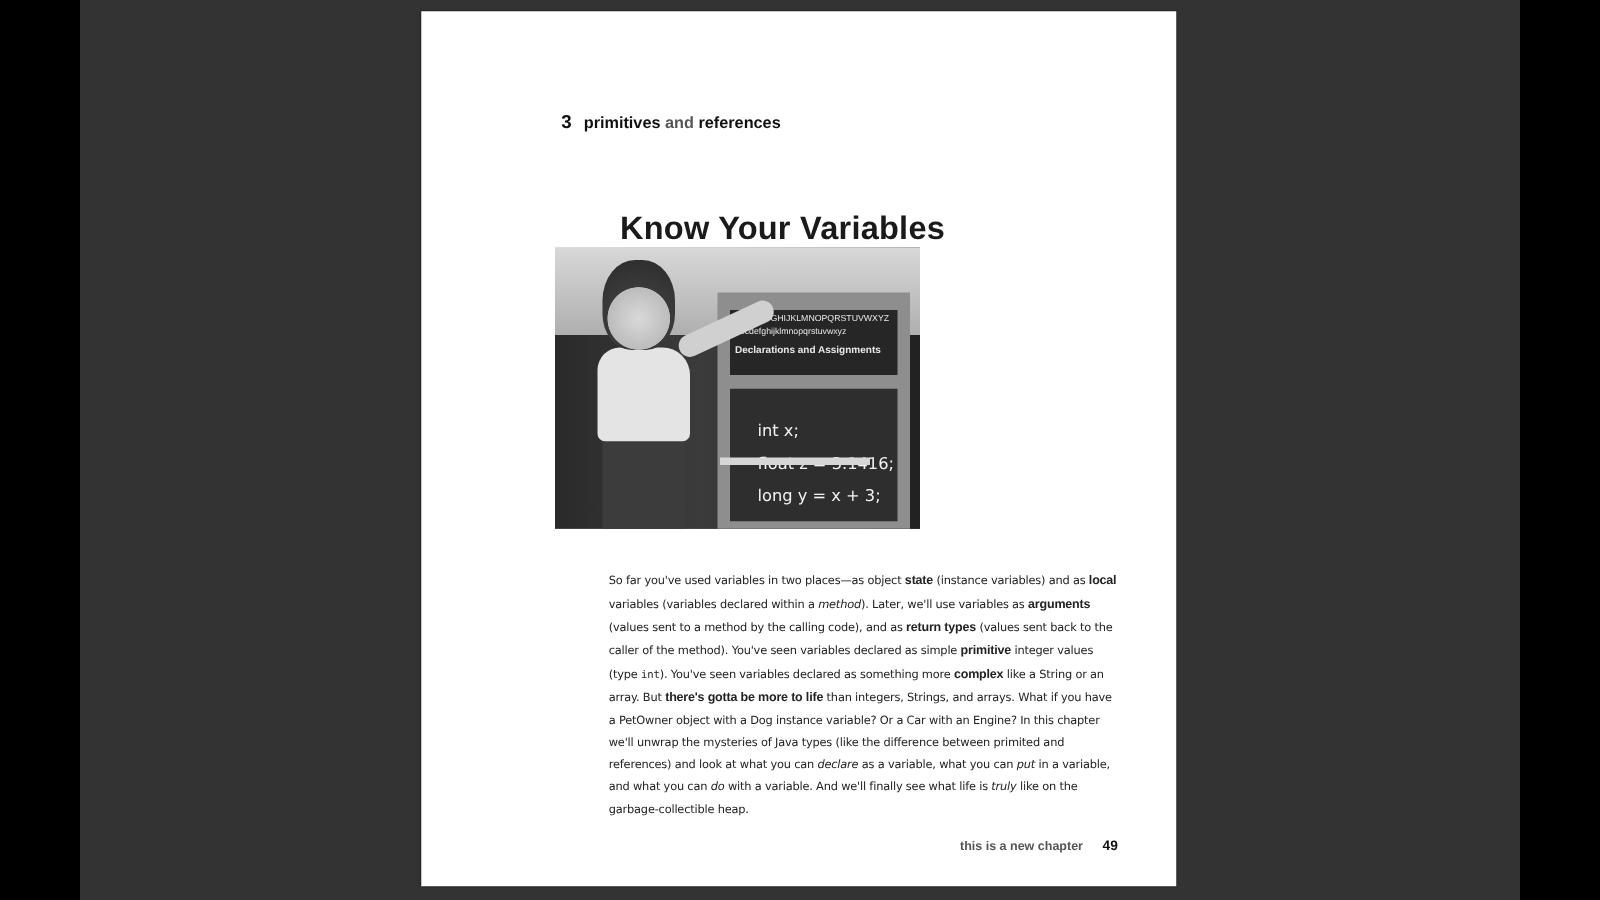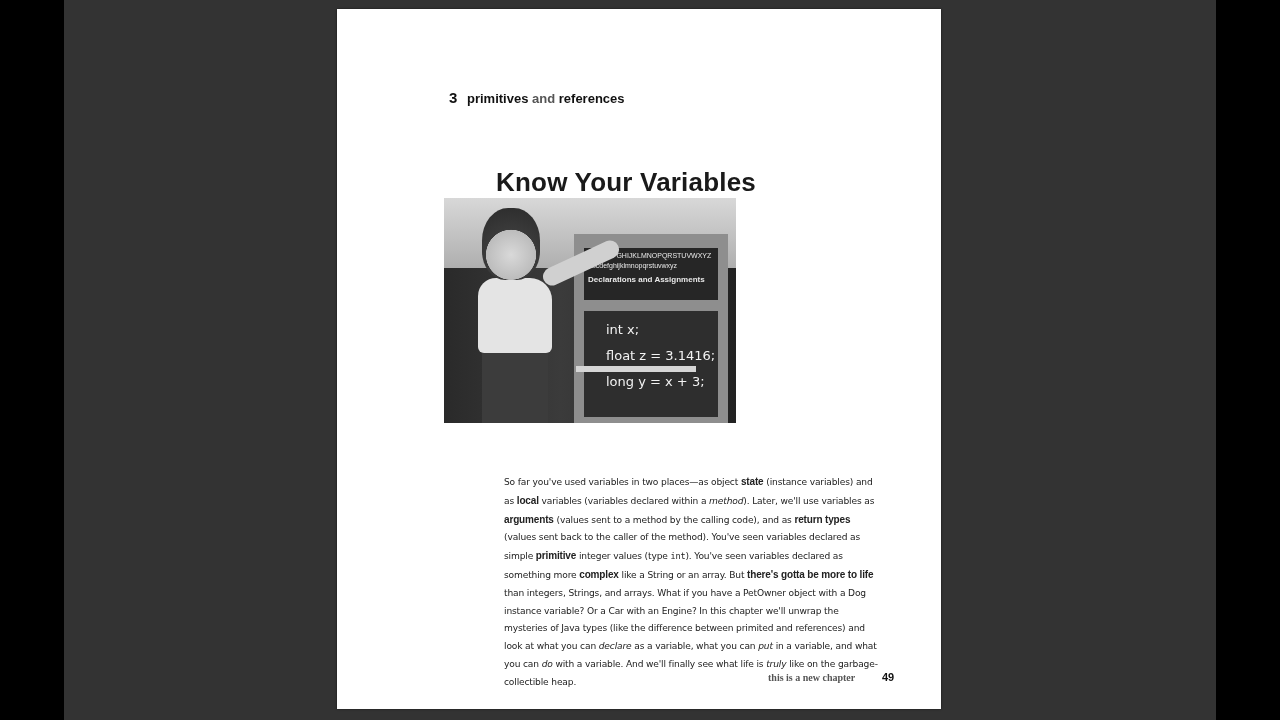--- a/index.html
+++ b/index.html
@@ -70,45 +70,45 @@
       position: absolute; left: 140px; top: 50px; width: 134px; height: 52px;
       background: #262626; color: #e8e8e8;
       font-size: 7px; line-height: 10px; padding: 3px 4px; box-sizing: border-box;
       overflow: hidden; white-space: nowrap;
     }
     .photo .alpha-board .lbl { font-weight: bold; font-size: 8px; margin-top: 4px; display: block; }
     .photo .chalk-board {
       position: absolute; left: 140px; top: 113px; width: 134px; height: 106px;
       background: #2e2e2e; color: #f2f2f2;
       font-family: "DejaVu Sans", sans-serif;
-      font-size: 13px; line-height: 26px; padding: 6px 0 0 22px; box-sizing: border-box;
+      font-size: 13px; line-height: 26px; padding: 22px 0 0 22px; box-sizing: border-box;
       white-space: nowrap;
     }
     .photo .ruler {
       position: absolute; left: 132px; top: 168px; width: 120px; height: 6px;
       background: #d6d6d6;
     }
     .body-block {
       position: absolute; left: 150px; top: 447px; width: 410px;
       color: #1a1a1a;
     }
     .headline {
       font-size: 13px; font-weight: bold; white-space: nowrap; margin: 0 0 4px 0;
     }
     .headline .hl { color: #444; }
     .para {
-      font-size: 9.1px; line-height: 17.8px; margin: 17px;
+      font-size: 9.1px; line-height: 17.8px; margin: 0;
       font-family: "DejaVu Sans", sans-serif; letter-spacing: -0.15px;
       color: #222;
     }
     .para b { font-family: "Liberation Sans", sans-serif; font-size: 10px; }
     .para code { font-family: "DejaVu Sans Mono", monospace; font-size: 8.5px; }
     .footer-text {
       position: absolute; left: 431px; top: 663px;
-      font-size: 10px; color: #555; font-weight: bold; white-space: nowrap; font-family: Liberation Serif, serif;
+      font-size: 10px; color: #555; font-weight: bold; white-space: nowrap;
     }
     .page-number {
       position: absolute; left: 545px; top: 662px;
       font-size: 11px; color: #111; font-weight: bold;
     }
   </style>
 </head>
 <body>
 
 <div class="viewer">

